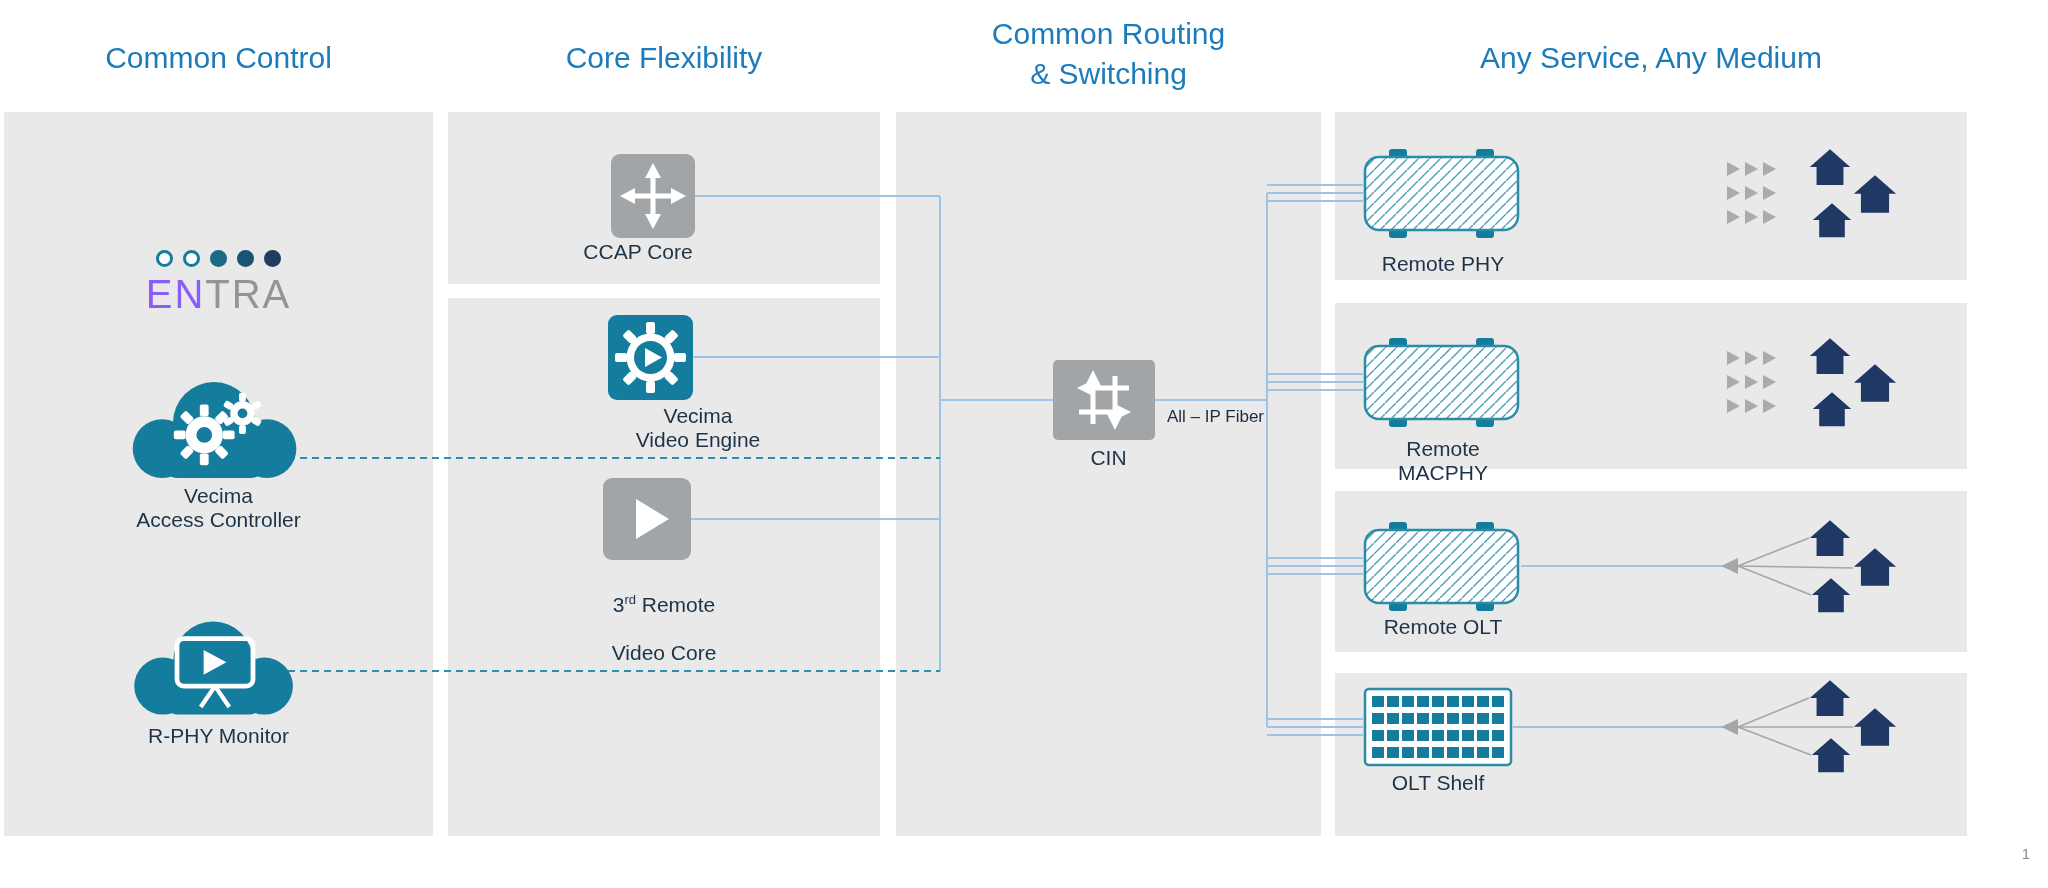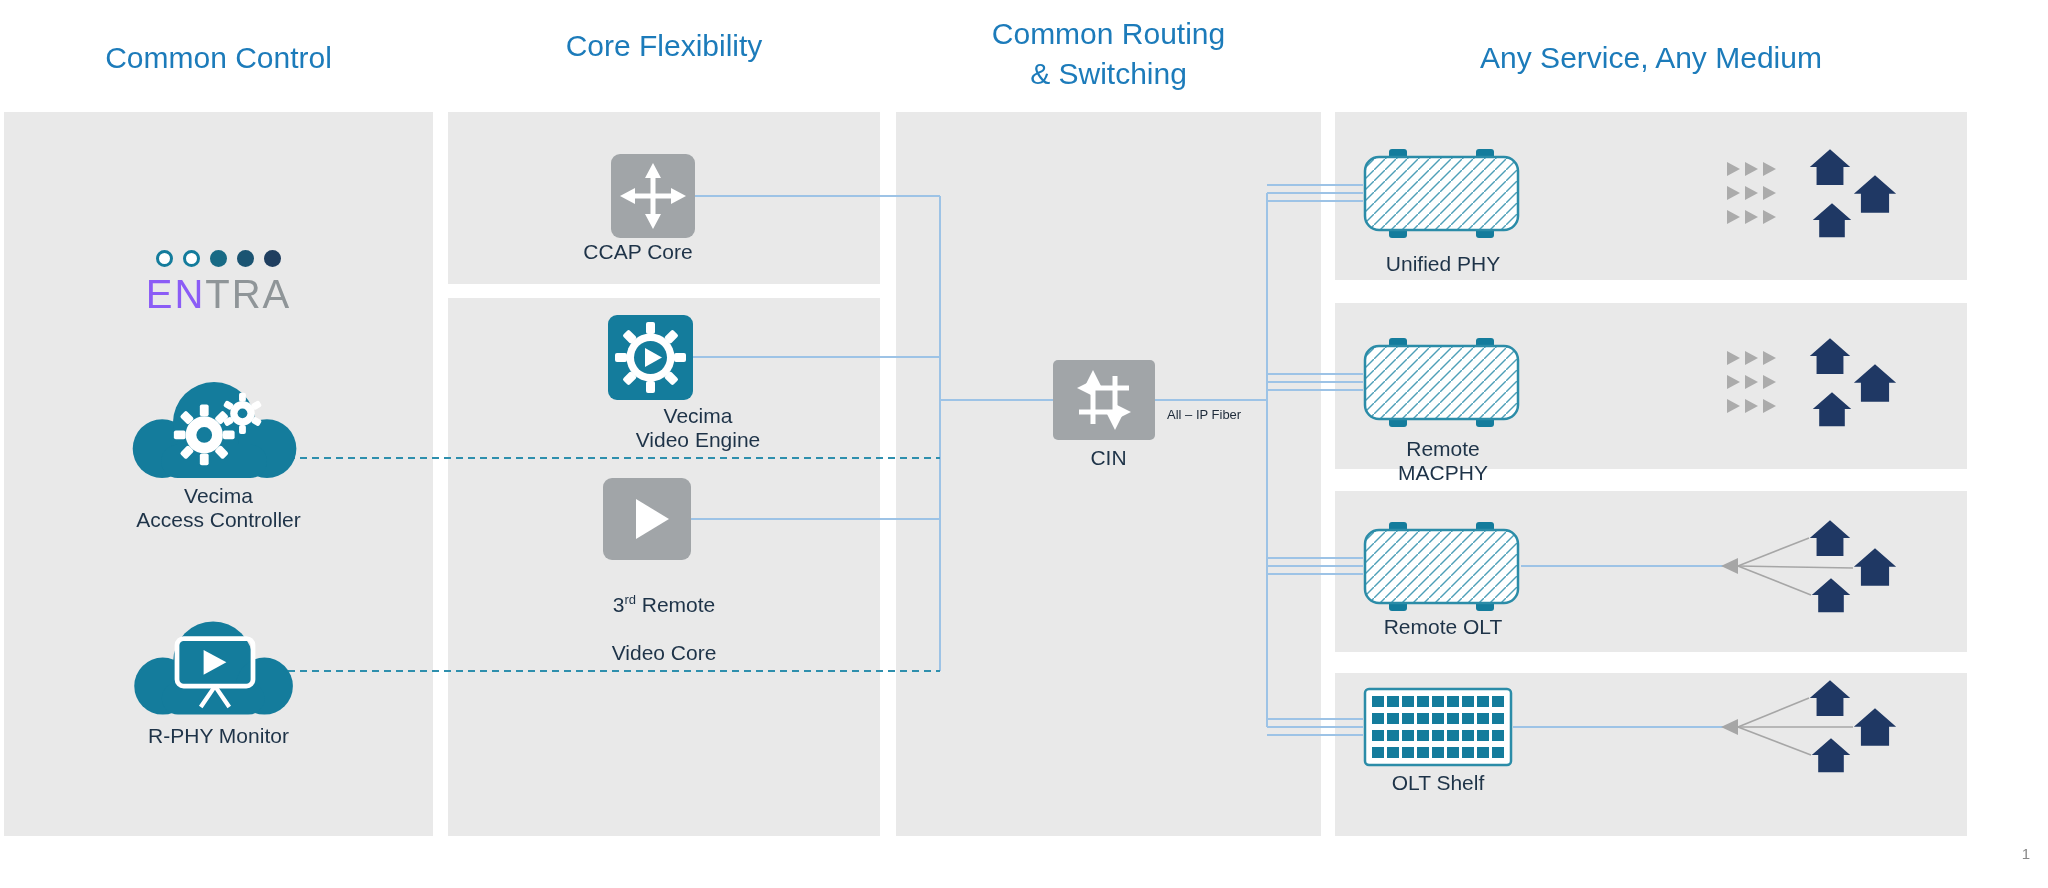--- a/index.html
+++ b/index.html
@@ -12,38 +12,38 @@
   #p-core-top{left:448px;top:112px;width:432px;height:172px}
   #p-core-bot{left:448px;top:298px;width:432px;height:538px}
   #p-routing{left:896px;top:112px;width:425px;height:724px}
   #p-svc1{left:1335px;top:112px;width:632px;height:168px}
   #p-svc2{left:1335px;top:303px;width:632px;height:166px}
   #p-svc3{left:1335px;top:491px;width:632px;height:161px}
   #p-svc4{left:1335px;top:673px;width:632px;height:163px}
 
   .col-title{position:absolute;color:#1C7BBA;font-size:30px;line-height:40px;text-align:center;white-space:pre-line}
   #t1{left:4px;top:38px;width:429px}
-  #t2{left:448px;top:26px;width:432px}
+  #t2{left:448px;top:38px;width:432px}
   #t3{left:896px;top:14px;width:425px}
   #t4{left:1335px;top:38px;width:632px}
 
   .overlay{position:absolute;left:0;top:0;pointer-events:none}
   .lb{stroke:#9DC3E6;stroke-width:2;fill:none}
   .dash{stroke:#2E8FAD;stroke-width:2;stroke-dasharray:7 5;fill:none}
 
   .abs{position:absolute}
 
   .label{position:absolute;color:#1E3348;font-size:21px;line-height:24px;text-align:center;white-space:pre-line}
   #uac-label{left:4px;top:484px;width:429px}
   #rphy-label{left:4px;top:724px;width:429px}
   #ccap-label{left:448px;top:240px;width:380px}
   #vecima-label{left:448px;top:404px;width:500px}
   #tp-label{left:448px;top:564px;width:432px}
   #cin-label{left:896px;top:446px;width:425px}
-  #fiber-label{position:absolute;left:1167px;top:407px;font-size:13px;color:#1E2B3A}
+  #fiber-label{position:absolute;left:1167px;top:407px;font-size:17px;color:#1E2B3A}
   #svc1-label{left:1363px;top:252px;width:160px}
   #svc2-label{left:1363px;top:437px;width:160px}
   #svc3-label{left:1363px;top:615px;width:160px}
   #svc4-label{left:1363px;top:771px;width:150px}
   sup{font-size:13px;vertical-align:super}
 
   
   #entra{position:absolute;left:4px;top:250px;width:429px;text-align:center}
   .dots{display:inline-flex;gap:10px;margin-bottom:6px}
   .dot{width:17px;height:17px;border-radius:50%;display:inline-block}
@@ -272,21 +272,21 @@
       <polygon points="392,98 392,112 405,105"></polygon>
         <polygon points="410,98 410,112 423,105"></polygon>
         <polygon points="428,98 428,112 441,105"></polygon>
     </g>
     <g>
       <path class="house" transform="translate(474,36) scale(0.42)" d="M50 3 L98 45 L82 45 L82 88 L18 88 L18 45 L2 45 Z"></path>
       <path class="house" transform="translate(518,62) scale(0.44)" d="M50 3 L98 45 L82 45 L82 88 L18 88 L18 45 L2 45 Z"></path>
       <path class="house" transform="translate(477,90) scale(0.40)" d="M50 3 L98 45 L82 45 L82 88 L18 88 L18 45 L2 45 Z"></path>
     </g>
   </svg>
-  <div class="label" id="svc1-label">Unified PHY</div>
+  <div class="label" id="svc1-label">Remote PHY</div>
 
   <svg class="abs" id="svc2-art" viewBox="0 0 632 166">
     <defs>
       <pattern id="hatchB" width="11" height="11" patternUnits="userSpaceOnUse">
         <rect width="11" height="11" fill="#ffffff"></rect>
         <path d="M-2 13 L13 -2" stroke="#4E9FB8" stroke-width="1.4"></path>
       </pattern>
     </defs>
     <g transform="translate(28,34)">
       <rect class="tab" x="26" y="1" width="18" height="10" rx="3"></rect>

